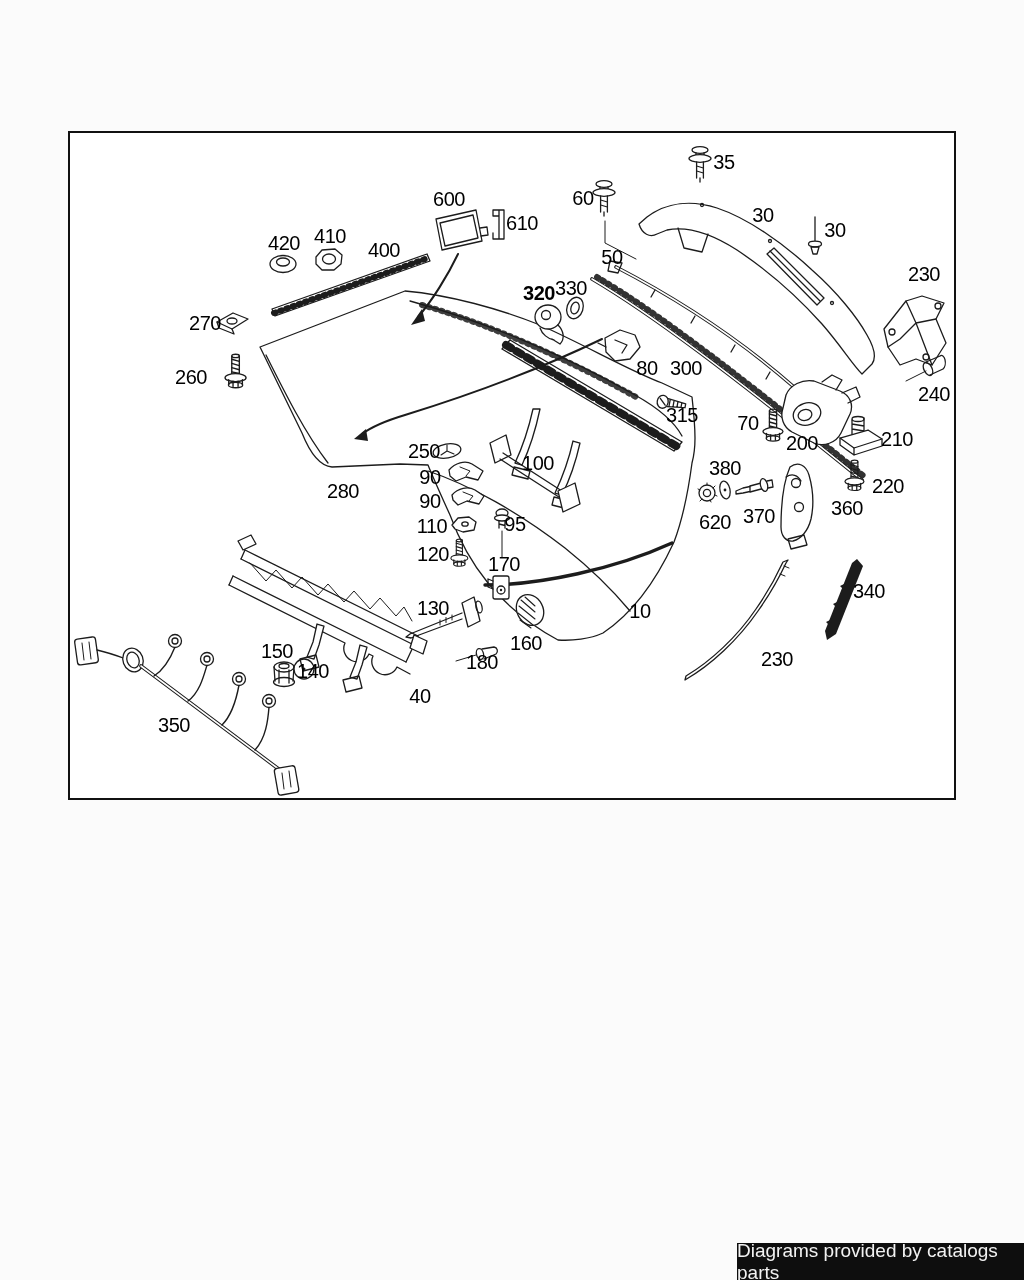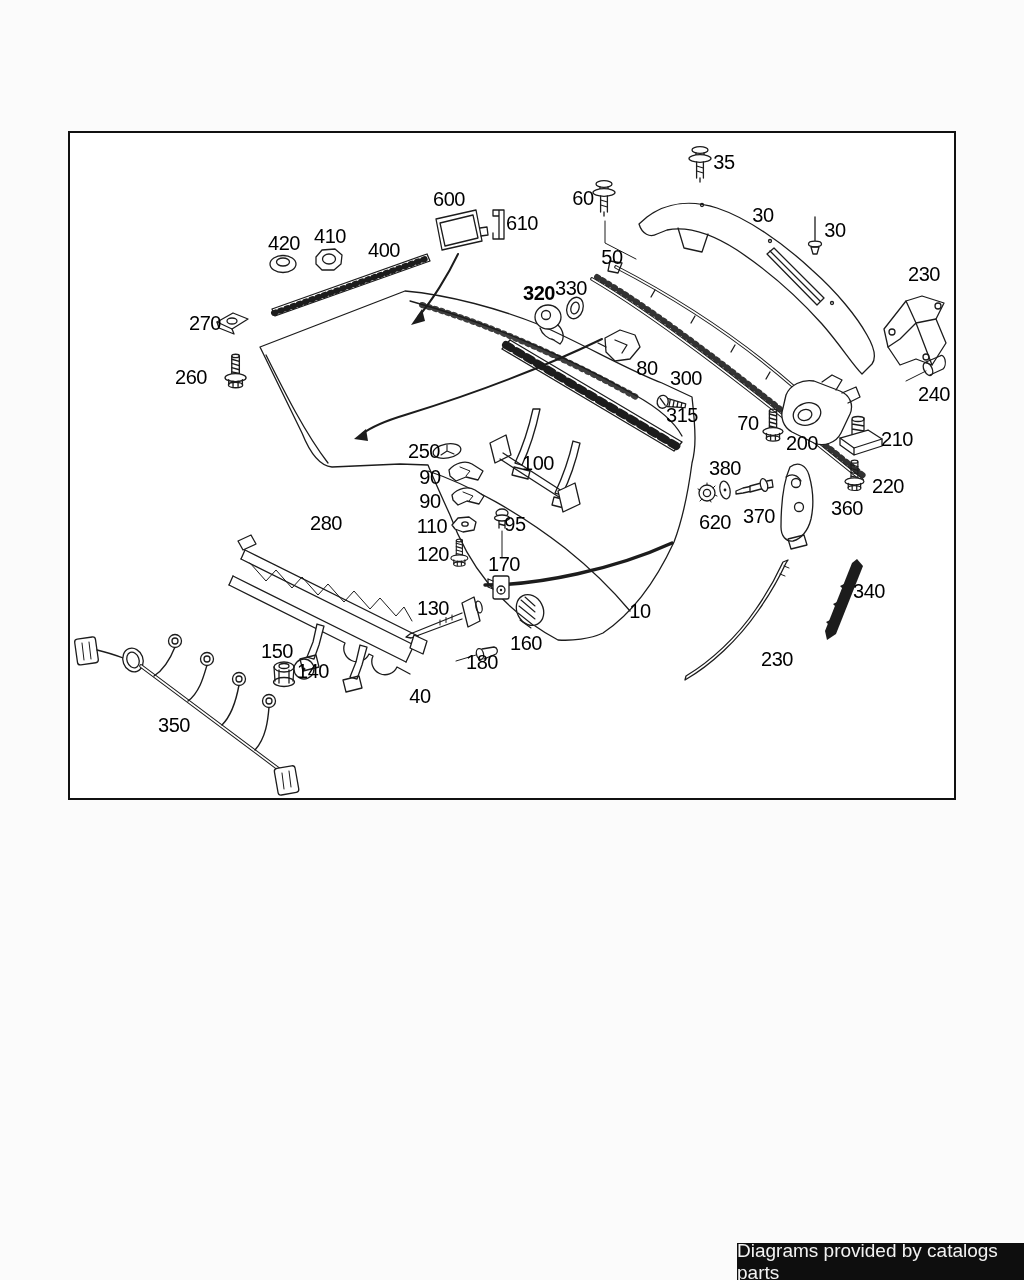--- a/index.html
+++ b/index.html
@@ -368,33 +368,33 @@
       <div class="part-label" style="left: 765px; top: 97px;">30</div>
       <div class="part-label" style="left: 214px; top: 110px;">420</div>
       <div class="part-label" style="left: 260px; top: 103px;">410</div>
       <div class="part-label" style="left: 314px; top: 117px;">400</div>
       <div class="part-label" style="left: 542px; top: 124px;">50</div>
       <div class="part-label" style="left: 854px; top: 141px;">230</div>
       <div class="part-label" style="left: 501px; top: 155px;">330</div>
       <div class="part-label" style="left: 469px; top: 160px; font-weight: bold;">320</div>
       <div class="part-label" style="left: 135px; top: 190px;">270</div>
       <div class="part-label" style="left: 577px; top: 235px;">80</div>
-      <div class="part-label" style="left: 616px; top: 235px; margin-top: 10px;">300</div>
+      <div class="part-label" style="left: 616px; top: 235px;">300</div>
       <div class="part-label" style="left: 121px; top: 244px;">260</div>
       <div class="part-label" style="left: 864px; top: 261px;">240</div>
       <div class="part-label" style="left: 612px; top: 282px;">315</div>
       <div class="part-label" style="left: 678px; top: 290px;">70</div>
       <div class="part-label" style="left: 827px; top: 306px;">210</div>
       <div class="part-label" style="left: 732px; top: 310px;">200</div>
       <div class="part-label" style="left: 354px; top: 318px;">250</div>
       <div class="part-label" style="left: 468px; top: 330px;">100</div>
       <div class="part-label" style="left: 655px; top: 335px;">380</div>
       <div class="part-label" style="left: 360px; top: 344px;">90</div>
       <div class="part-label" style="left: 818px; top: 353px;">220</div>
-      <div class="part-label" style="left: 256px; top: 358px; margin-top: 32px;">280</div>
+      <div class="part-label" style="left: 273px; top: 358px;">280</div>
       <div class="part-label" style="left: 360px; top: 368px;">90</div>
       <div class="part-label" style="left: 777px; top: 375px;">360</div>
       <div class="part-label" style="left: 689px; top: 383px;">370</div>
       <div class="part-label" style="left: 645px; top: 389px;">620</div>
       <div class="part-label" style="left: 445px; top: 391px;">95</div>
       <div class="part-label" style="left: 362px; top: 393px;">110</div>
       <div class="part-label" style="left: 363px; top: 421px;">120</div>
       <div class="part-label" style="left: 434px; top: 431px;">170</div>
       <div class="part-label" style="left: 799px; top: 458px;">340</div>
       <div class="part-label" style="left: 363px; top: 475px;">130</div>

